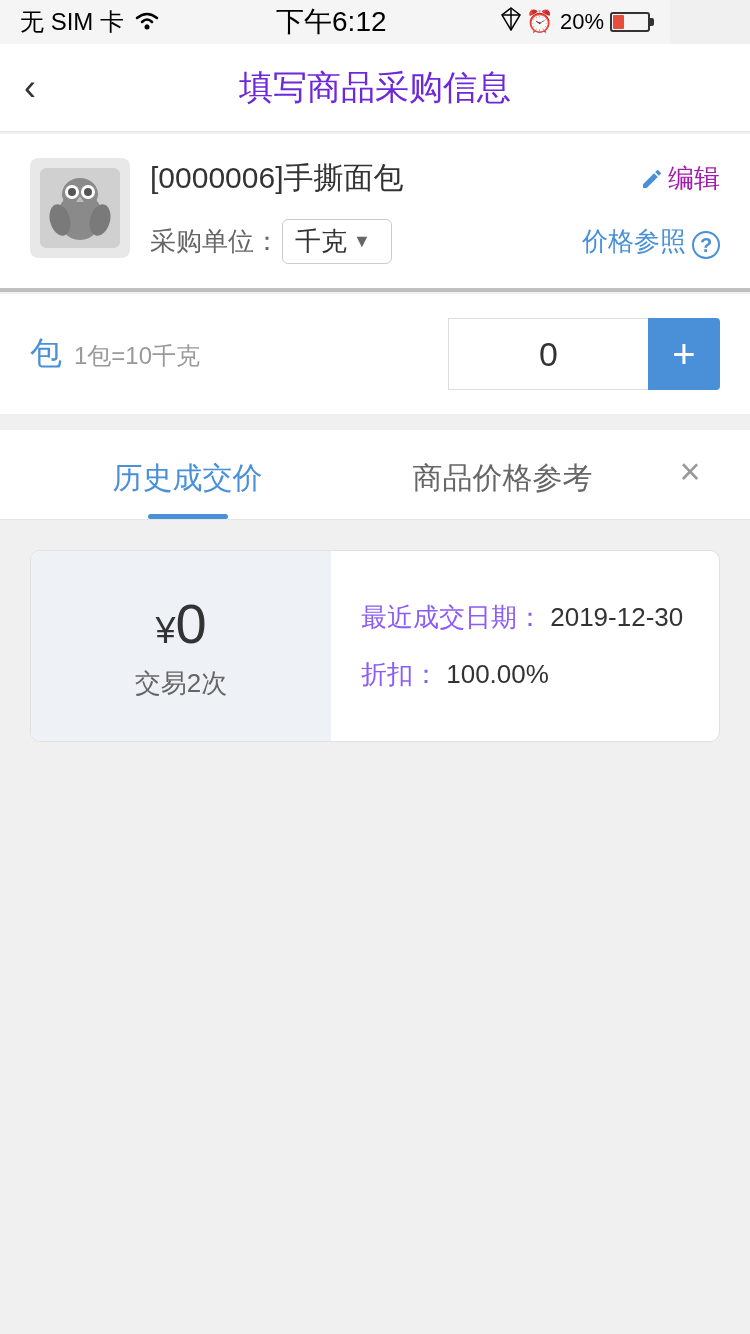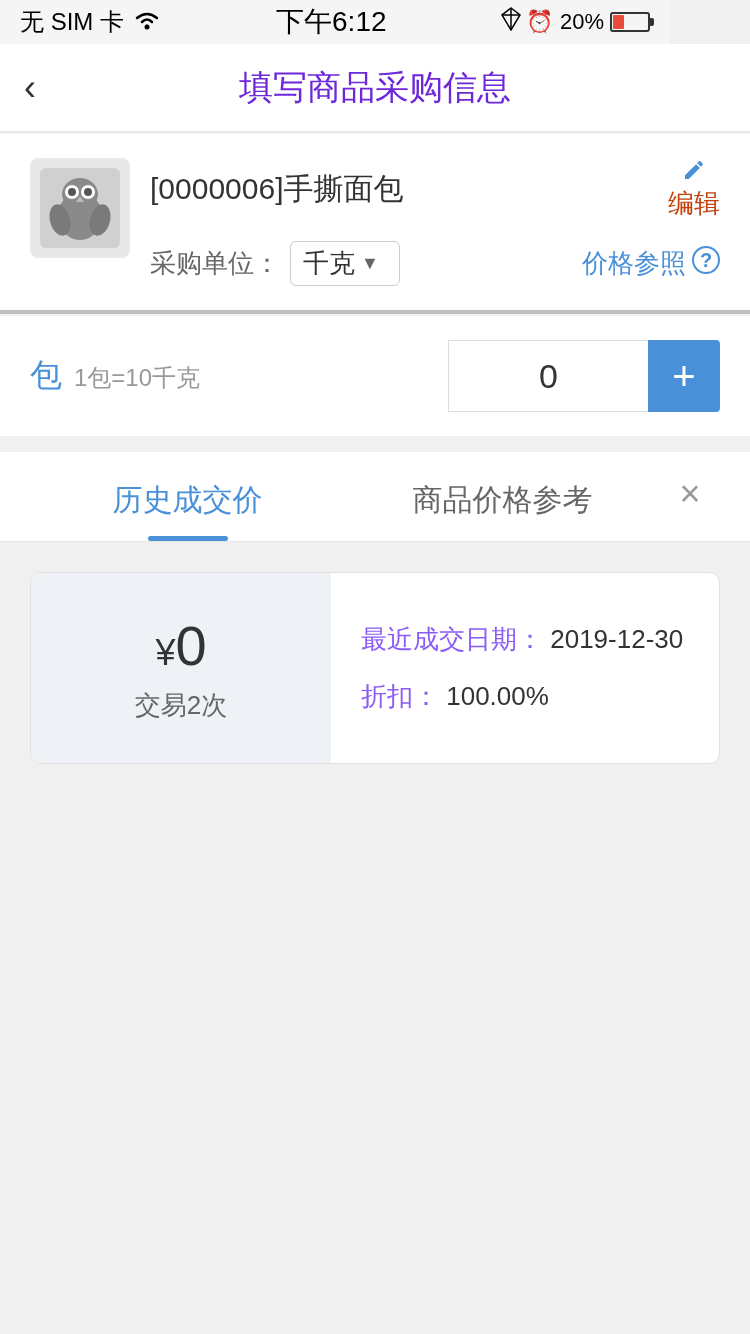--- a/index.html
+++ b/index.html
@@ -111,27 +111,26 @@
       display: flex;
       align-items: center;
       justify-content: space-between;
     }
     .product-name {
       font-size: 30px;
       color: #333;
       font-weight: 500;
     }
     .edit-btn {
-      color: #c2410c;
+      color: #a21caf;
       font-size: 26px;
       display: flex;
       align-items: center;
       gap: 4px;
       cursor: pointer;
-      flex-direction: column;
     }
     .unit-row {
       margin-top: 20px;
       display: flex;
       align-items: center;
       justify-content: space-between;
     }
     .unit-label {
       font-size: 26px;
       color: #666;
@@ -150,21 +149,21 @@
       cursor: pointer;
     }
     .unit-select-arrow {
       font-size: 18px;
       color: #666;
     }
     .price-ref-btn {
       color: #4a90d9;
       font-size: 26px;
       display: flex;
-      align-items: flex-start;
+      align-items: flex-end;
       gap: 6px;
       cursor: pointer;
     }
 
     
     .quantity-row {
       background: #fff;
       margin-top: 2px;
       padding: 24px 30px;
       display: flex;
@@ -375,21 +374,21 @@
       <div class="product-name-row">
         <span class="product-name">[0000006]手撕面包</span>
         <span class="edit-btn">
           <svg width="24" height="24" viewBox="0 0 24 24">
             <path d="M3 17.25V21h3.75L17.81 9.94l-3.75-3.75L3 17.25zM20.71 7.04a1 1 0 000-1.41l-2.34-2.34a1 1 0 00-1.41 0l-1.83 1.83 3.75 3.75 1.83-1.83z" fill="#4a90d9"></path>
           </svg>
           <span>编辑</span>
         </span>
       </div>
       <div class="unit-row">
-        <div style="display:flex;align-items:center;gap:10px;">
+        <div style="display:flex;align-items:center;gap:2px;">
           <span class="unit-label">采购单位：</span>
           <div class="unit-select">
             <span>千克</span>
             <span class="unit-select-arrow">▼</span>
           </div>
         </div>
         <div class="price-ref-btn">
           <span>价格参照</span>
           <span style="width:28px;height:28px;border:2px solid #4a90d9;border-radius:50%;display:inline-flex;align-items:center;justify-content:center;font-size:20px;color:#4a90d9;font-weight:bold;">?</span>
         </div>

